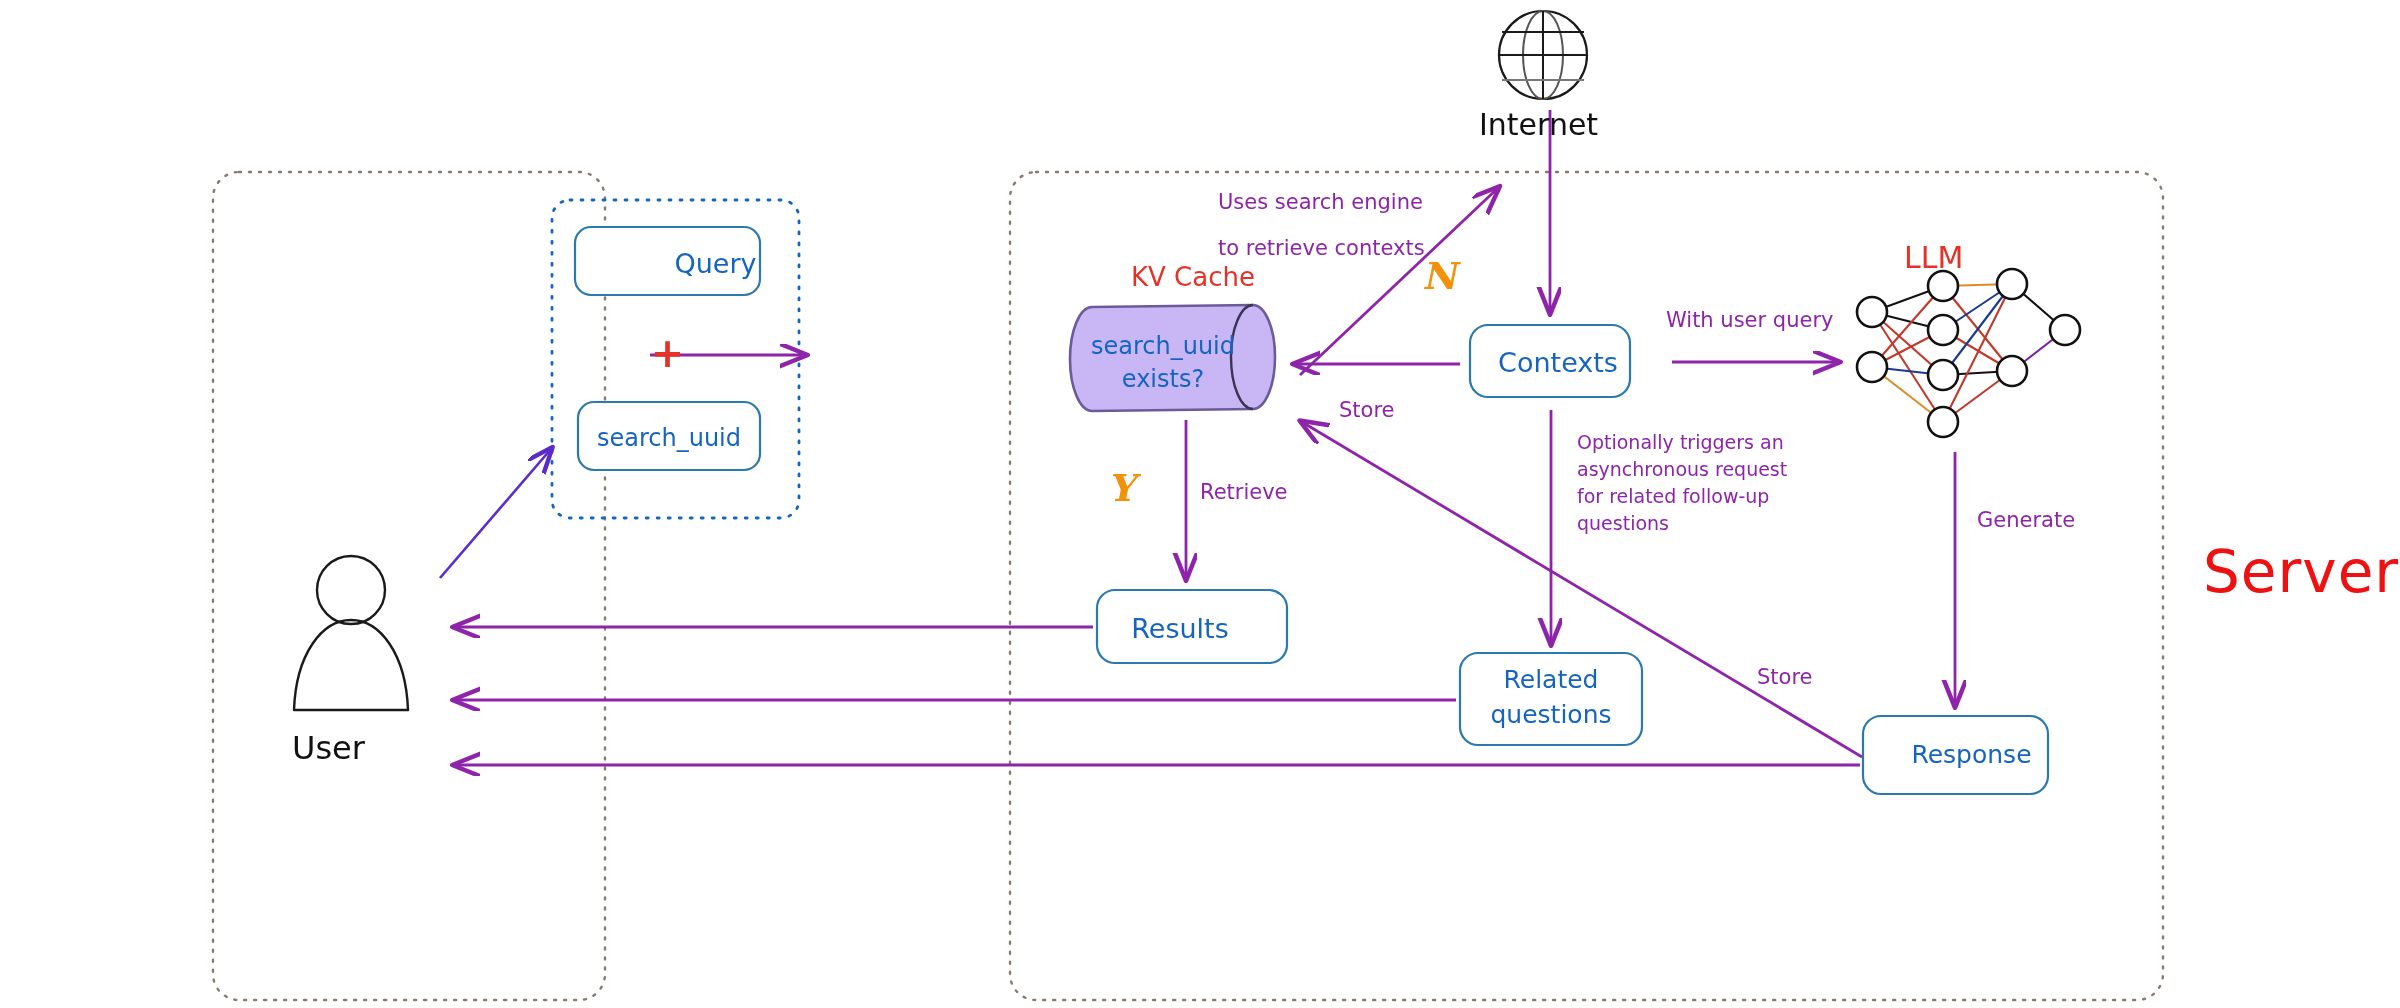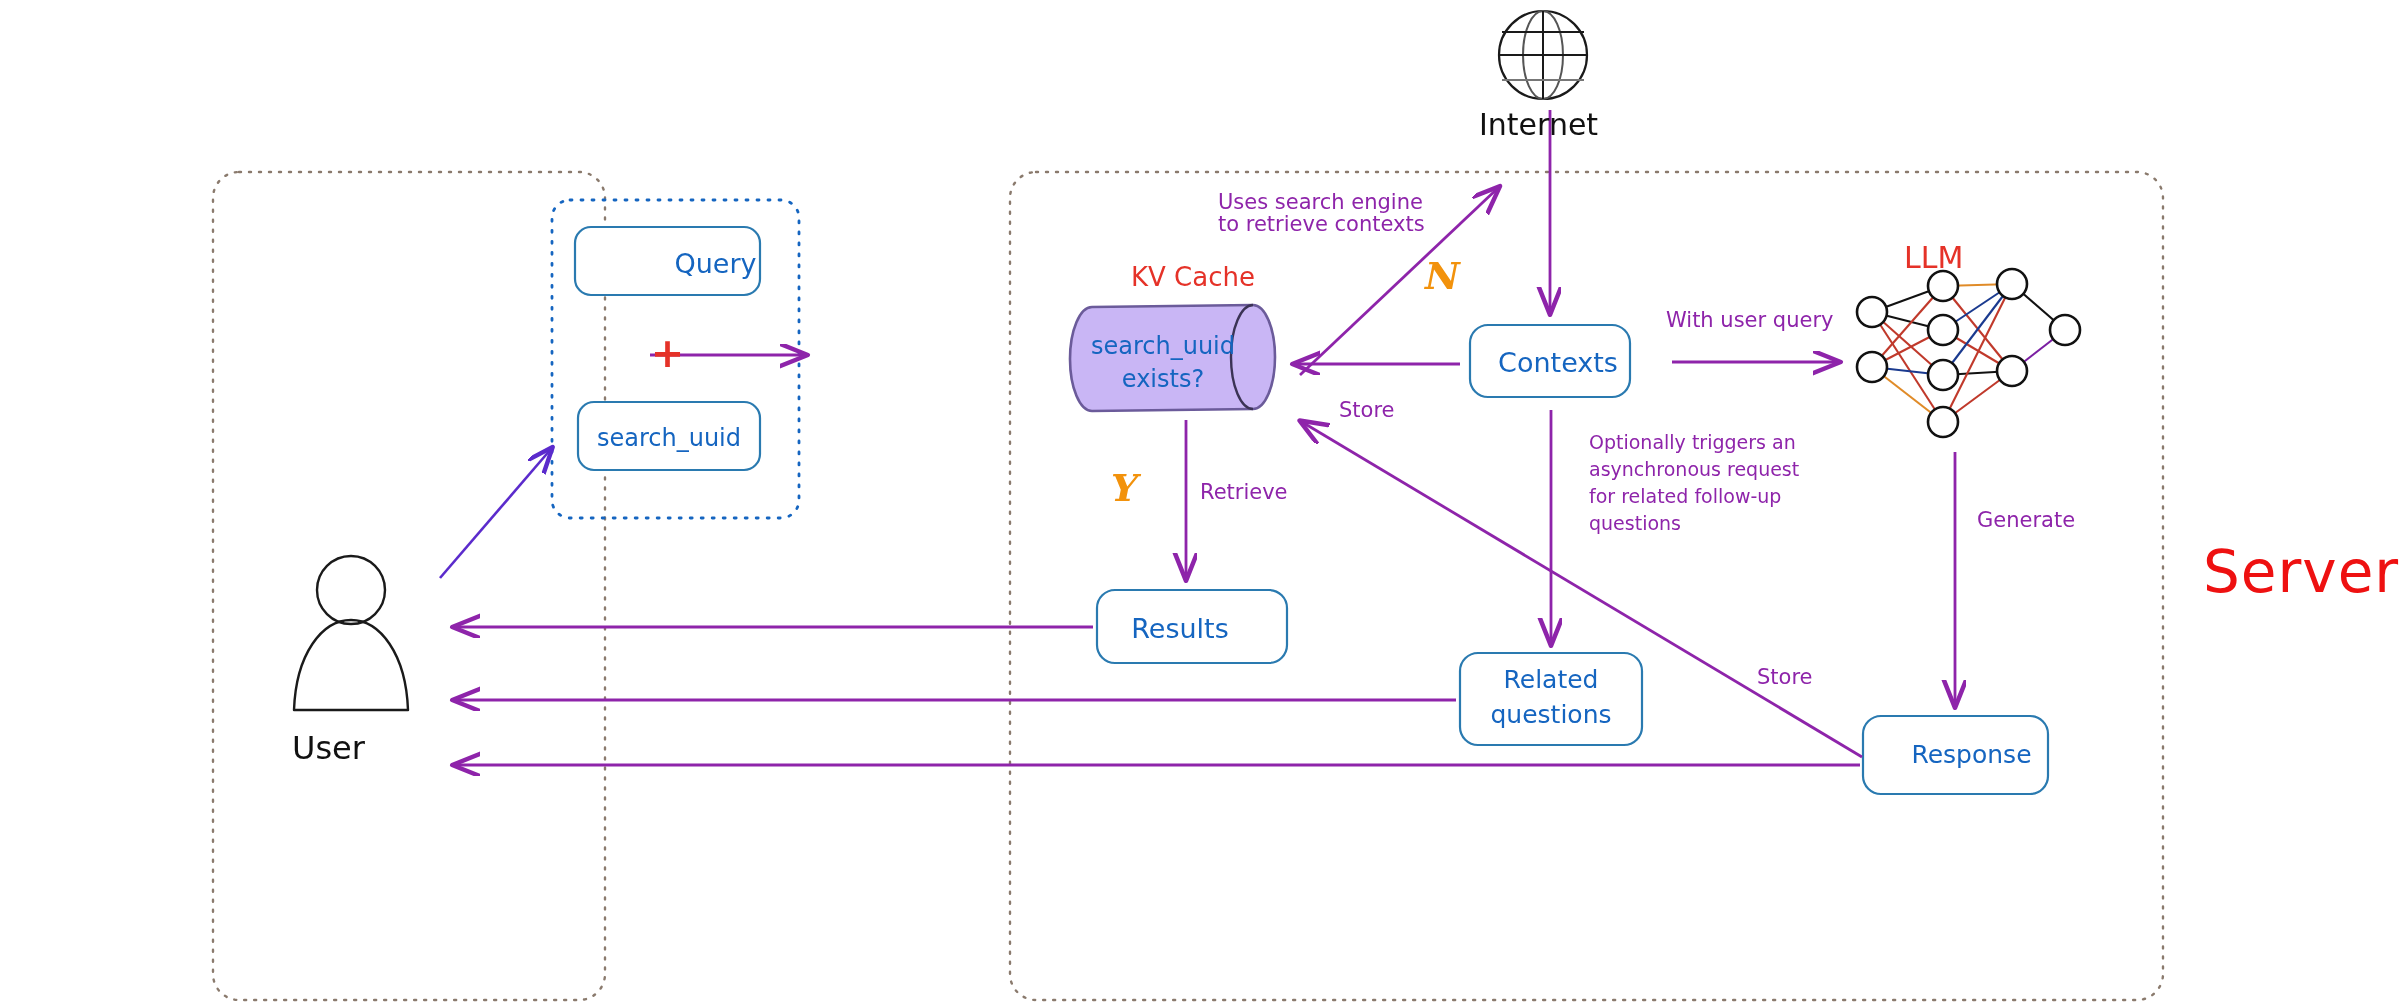--- a/index.html
+++ b/index.html
@@ -49,21 +49,20 @@
   .edge-text {
     color: #8e24aa;
     font-size: 21px;
     font-family: "DejaVu Sans", sans-serif;
   }
   .edge-text-sm {
     color: #8e24aa;
     font-size: 19px;
     line-height: 1.36;
     font-family: "DejaVu Sans", sans-serif;
-    margin-left: 12px;
   }
   .red-cap {
     color: #e53228;
     font-size: 26px;
     font-family: "DejaVu Sans", sans-serif;
   }
   .red-cap-lg {
     color: #e53228;
     font-size: 30px;
     font-family: "DejaVu Sans", sans-serif;
@@ -221,21 +220,21 @@
 
   <div class="lbl node-text" style="left:1470px; top:347px; width:176px;">Contexts</div>
   <div class="lbl node-text" style="left:1097px; top:613px; width:166px;">Results</div>
   <div class="lbl node-text" style="left:1460px; top:665px; width:182px; font-size:25px;">Related</div>
   <div class="lbl node-text" style="left:1460px; top:700px; width:182px; font-size:25px;">questions</div>
   <div class="lbl node-text" style="left:1863px; top:740px; width:217px; font-size:25px;">Response</div>
 
   <div class="lbl red-cap-lg" style="left:1904px; top:240px;">LLM</div>
 
   <div class="lbl edge-text" style="left:1218px; top:190px;">Uses search engine</div>
-  <div class="lbl edge-text" style="left:1218px; top:212px;">to retrieve contexts</div>
+  <div class="lbl edge-text" style="left:1218px; top:236px;">to retrieve contexts</div>
 
   <div class="lbl branch-y" style="left:1425px; top:254px;">N</div>
   <div class="lbl branch-y" style="left:1111px; top:466px;">Y</div>
 
   <div class="lbl edge-text" style="left:1339px; top:398px;">Store</div>
   <div class="lbl edge-text" style="left:1200px; top:480px;">Retrieve</div>
   <div class="lbl edge-text" style="left:1666px; top:308px;">With user query</div>
   <div class="lbl edge-text" style="left:1977px; top:508px;">Generate</div>
   <div class="lbl edge-text" style="left:1757px; top:665px;">Store</div>
 

